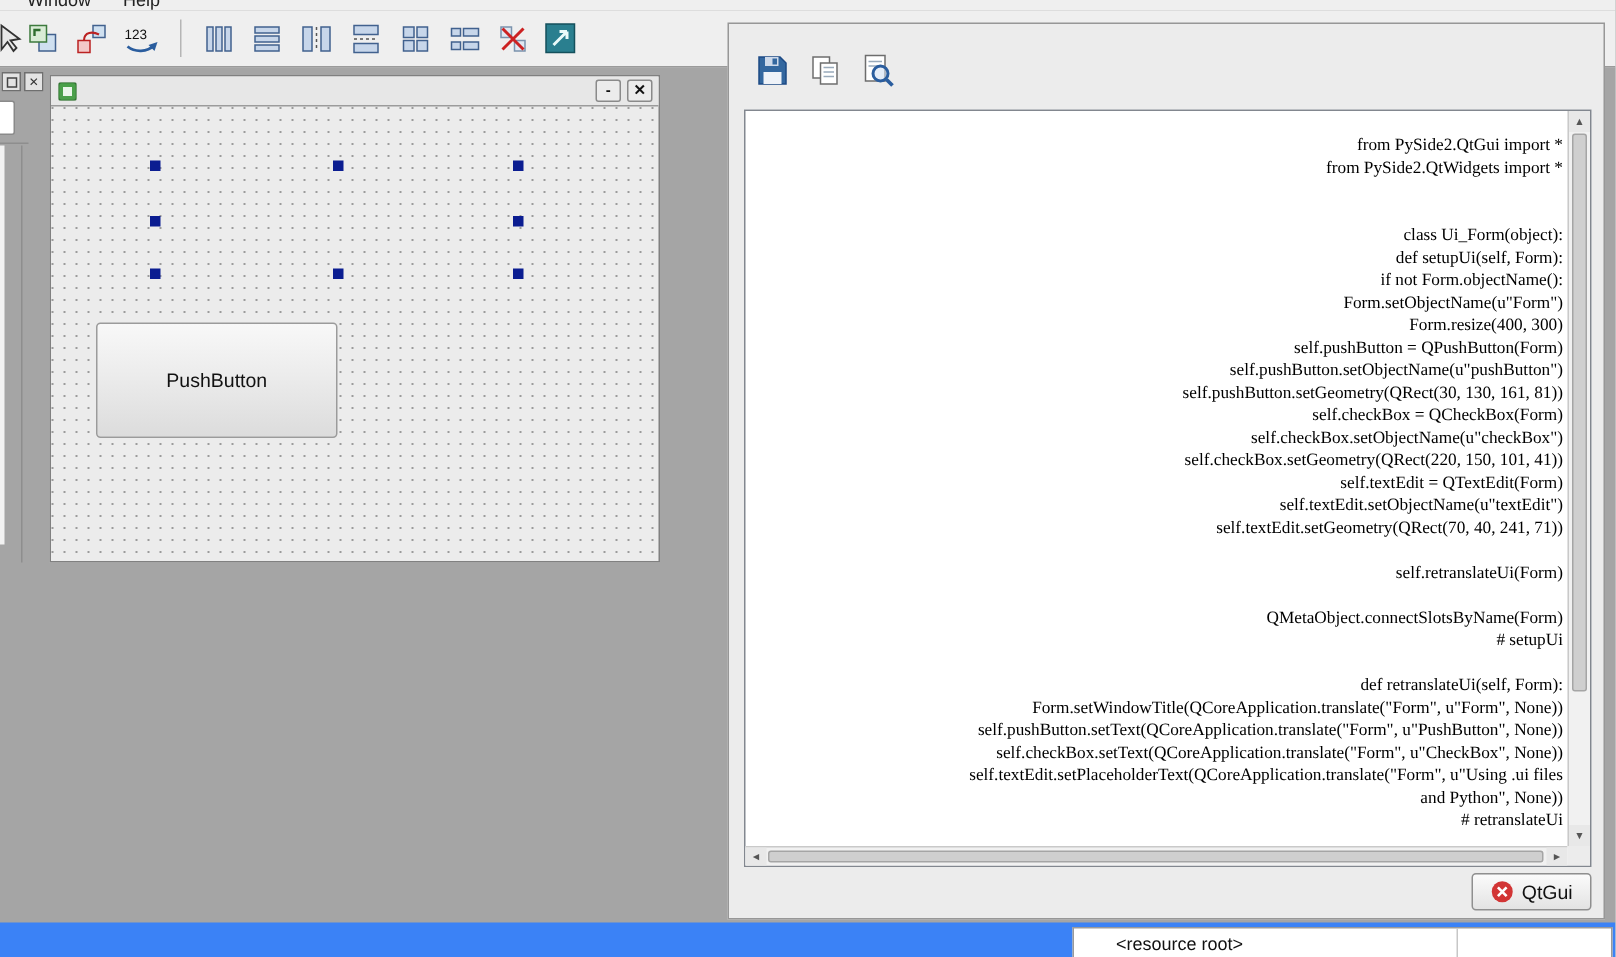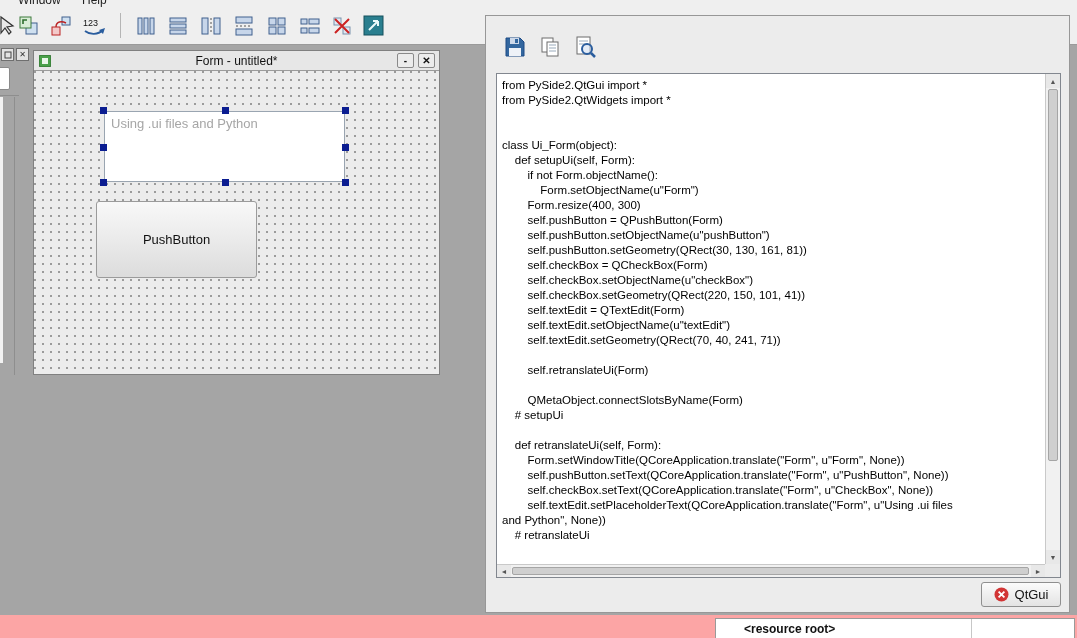--- a/index.html
+++ b/index.html
@@ -70,69 +70,69 @@
     position:absolute; left:70px; top:40px; width:241px; height:71px;
     background:#fff; border:1px solid #9aa5b1; padding:4px 6px;
     font-size:13px; color:#a6a6a6;
   }
   .selwrap { position:absolute; left:70px; top:40px; width:241px; height:71px; pointer-events:none; }
   .handle { position:absolute; width:7px; height:7px; background:#0b1d91; pointer-events:auto; }
   .h-tl{left:-4px;top:-4px} .h-tc{left:50%;margin-left:-3px;top:-4px} .h-tr{right:-4px;top:-4px}
   .h-ml{left:-4px;top:50%;margin-top:-3px} .h-mr{right:-4px;top:50%;margin-top:-3px}
   .h-bl{left:-4px;bottom:-4px} .h-bc{left:50%;margin-left:-3px;bottom:-4px} .h-br{right:-4px;bottom:-4px}
   .w-push {
-    position:absolute; left:30px; top:130px; width:161px; height:77px;
+    position:absolute; left:30px; top:144px; width:161px; height:77px;
     border:1px solid #9b9b9b; border-radius:3px;
     background:linear-gradient(#f8f8f8, #ececec 45%, #dcdcdc);
     display:flex; align-items:center; justify-content:center;
-    font-size:13px; color:#111;margin-left:32px;
+    font-size:13px; color:#111;
   }
   .w-check {
     position:absolute; left:220px; top:150px; width:101px; height:41px;
     display:flex; align-items:center; gap:6px; font-size:13px; color:#111;
   }
   .cbox { width:13px; height:13px; background:#fff; border:1px solid #6f7c8a; }
 
   
   .dialog {
     position:absolute; left:485px; top:15px; width:585px; height:598px;
     background:#ececec; border:1px solid #979797; z-index:5;
   }
   .dlg-toolbar { position:absolute; left:16px; top:18px; height:28px; display:flex; gap:9px; }
   .dbtn { width:26px; height:26px; display:flex; align-items:center; justify-content:center; border-radius:3px; }
   .codearea {
     position:absolute; left:10px; top:57px; width:565px; height:505px;
     background:#fff; border:1px solid #82878f;
   }
   .codetext {
     position:absolute; left:0; top:0; right:16px; bottom:14px;
-    padding:4px 2px 4px 5px; overflow:hidden;
-    font-family:Liberation Sans, sans-serif; font-size:11.5px; line-height:15px;
-    white-space:pre; color:#000;
+    padding:16px 2px 4px 5px; overflow:hidden;
+    font-family:Liberation Serif, serif; font-size:11.5px; line-height:15px;
+    white-space:pre; color:#000;text-align:right;
   }
   .vsb { position:absolute; top:0; right:0; width:15px; bottom:13px; background:#f1f1f1; border-left:1px solid #c9c9c9; }
   .hsb { position:absolute; left:0; right:15px; bottom:0; height:13px; background:#f1f1f1; border-top:1px solid #c9c9c9; }
   .sbbtn { position:absolute; background:#e8e8e8; display:flex; align-items:center; justify-content:center; font-size:7px; color:#555; }
   .vsb .up   { top:0; left:0; right:0; height:14px; }
   .vsb .down { bottom:0; left:0; right:0; height:14px; }
   .hsb .left  { left:0; top:0; bottom:0; width:14px; }
   .hsb .right { right:0; top:0; bottom:0; width:14px; }
   .vthumb { position:absolute; left:2px; right:2px; top:15px; height:76%; background:#cfcfcf; border:1px solid #a5a5a5; border-radius:2px; }
   .hthumb { position:absolute; top:2px; bottom:2px; left:15px; right:16px; background:#cfcfcf; border:1px solid #a5a5a5; border-radius:2px; }
   .sbcorner { position:absolute; right:0; bottom:0; width:15px; height:13px; background:#ececec; }
   .closebtn {
     position:absolute; right:8px; top:566px; width:80px; height:25px;
     border:1px solid #8f8f8f; border-radius:3px;
     background:linear-gradient(#fbfbfb,#e3e3e3);
     display:flex; align-items:center; justify-content:center; gap:6px;
     font-size:13px; color:#111;
   }
 
   
-  .bottomstrip { position:absolute; left:0; top:615px; width:1077px; height:23px; background:#fca5a5;font-weight:bold; }
+  .bottomstrip { position:absolute; left:0; top:615px; width:1077px; height:23px; background:#3b82f6; }
   .respanel {
     position:absolute; left:715px; top:3px; width:360px; height:22px;
     background:#fff; border:1px solid #9a9a9a; border-bottom:none;
   }
   .resdiv { position:absolute; left:255px; top:0; bottom:0; width:1px; background:#c7c7c7; }
   .resitem { position:absolute; left:28px; top:3px; font-size:12px; color:#111; }
 </style>
 </head>
 <body>
 
@@ -242,28 +242,24 @@
   <div class="frag-vline"></div>
 
   <div class="formwin">
     <div class="formtitle">
       <span class="wicon">
         <svg width="12" height="12">
             <rect x="0" y="0" width="12" height="12" rx="2" fill="#4aa04a" stroke="#2e6d2e"></rect>
             <rect x="3" y="3" width="6" height="6" fill="#eaf6ea"></rect>
           </svg>
       </span>
-      <span class="ttext">Form - untitled*</span>
       <span class="winbtn btn-min">-</span>
       <span class="winbtn btn-close">✕</span>
     </div>
     <div class="formcanvas">
-      <div class="w-textedit">
-        <span>Using .ui files and Python</span>
-      </div>
       <div class="selwrap">
         <div class="handle h-tl"></div>
         <div class="handle h-tc"></div>
         <div class="handle h-tr"></div>
         <div class="handle h-ml"></div>
         <div class="handle h-mr"></div>
         <div class="handle h-bl"></div>
         <div class="handle h-bc"></div>
         <div class="handle h-br"></div>
       </div>

